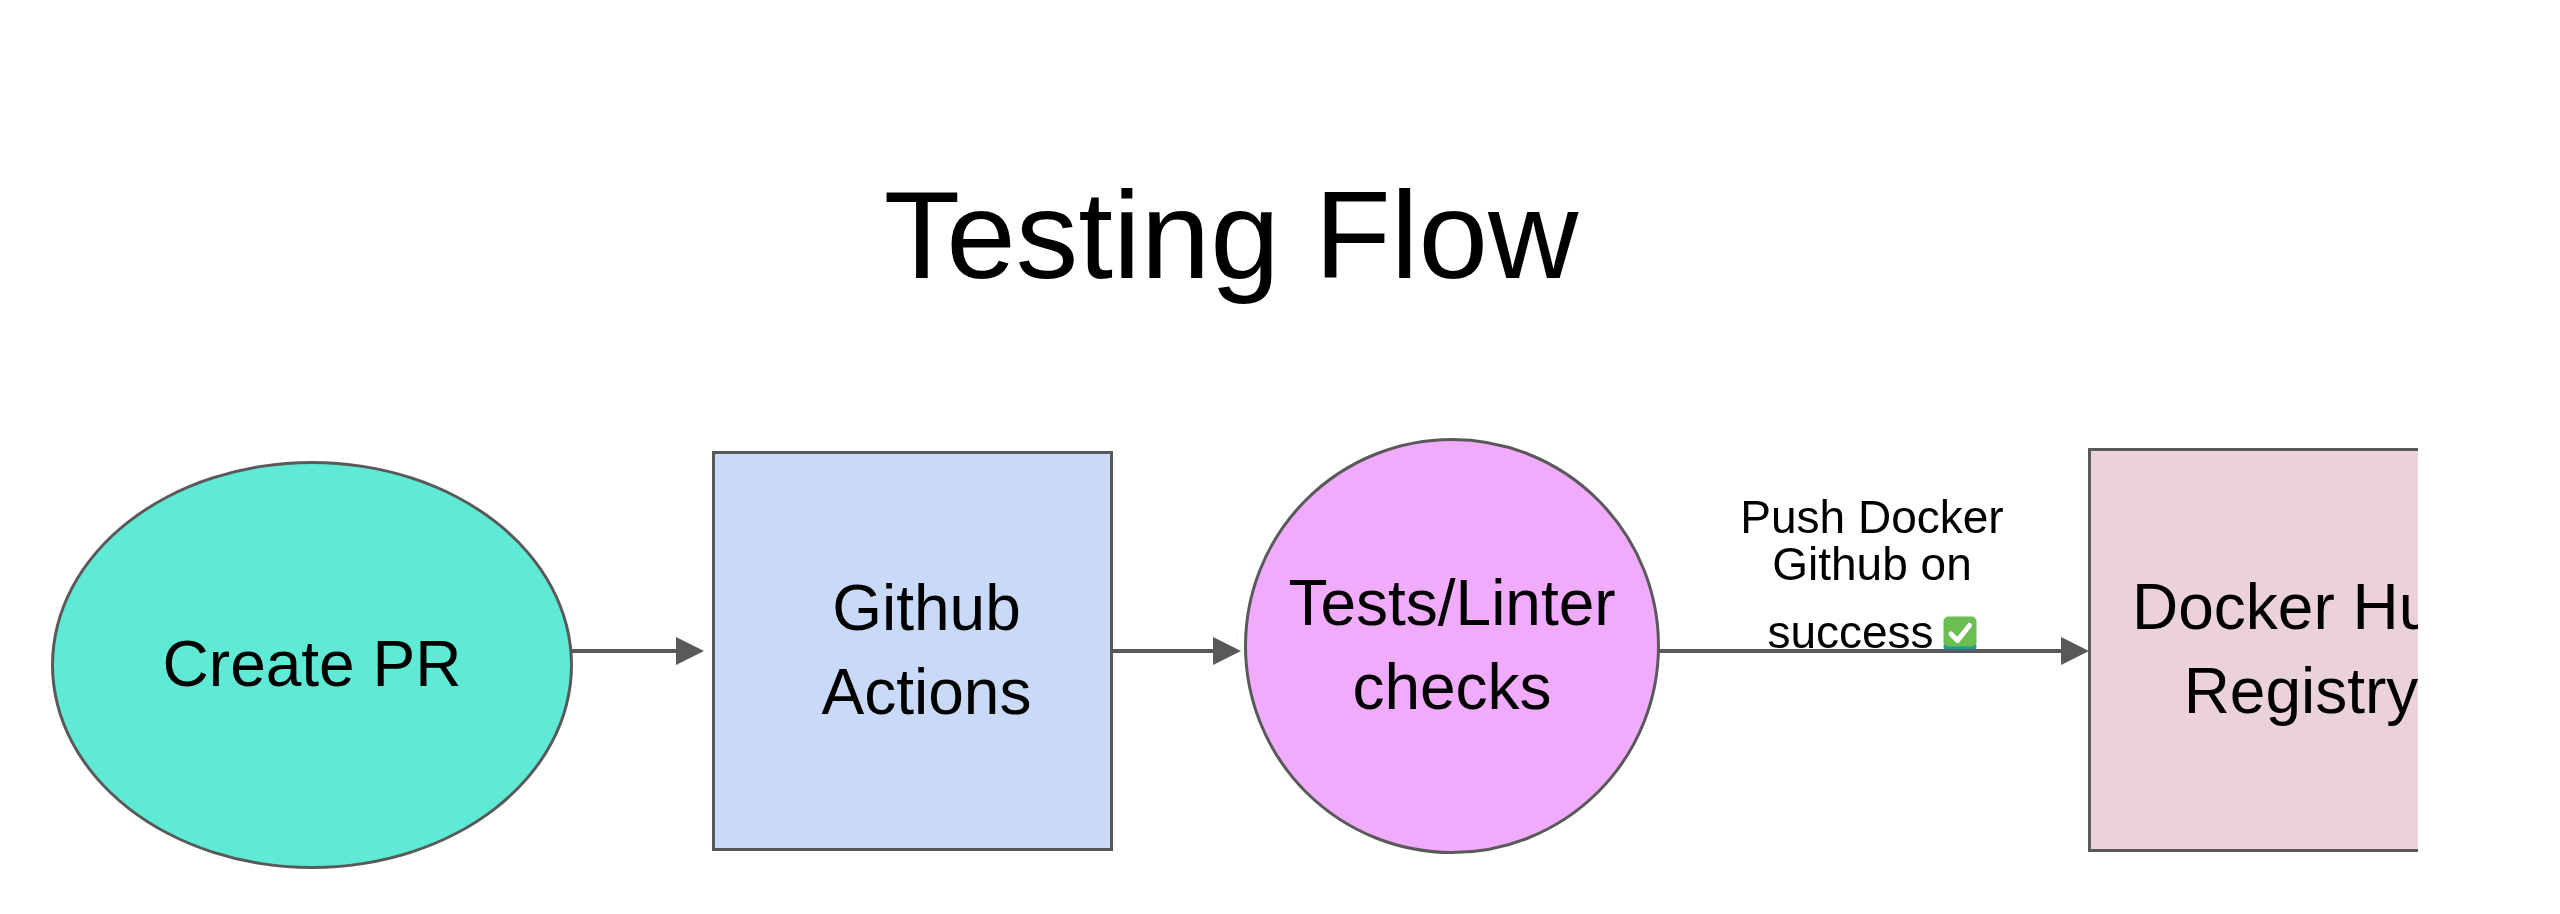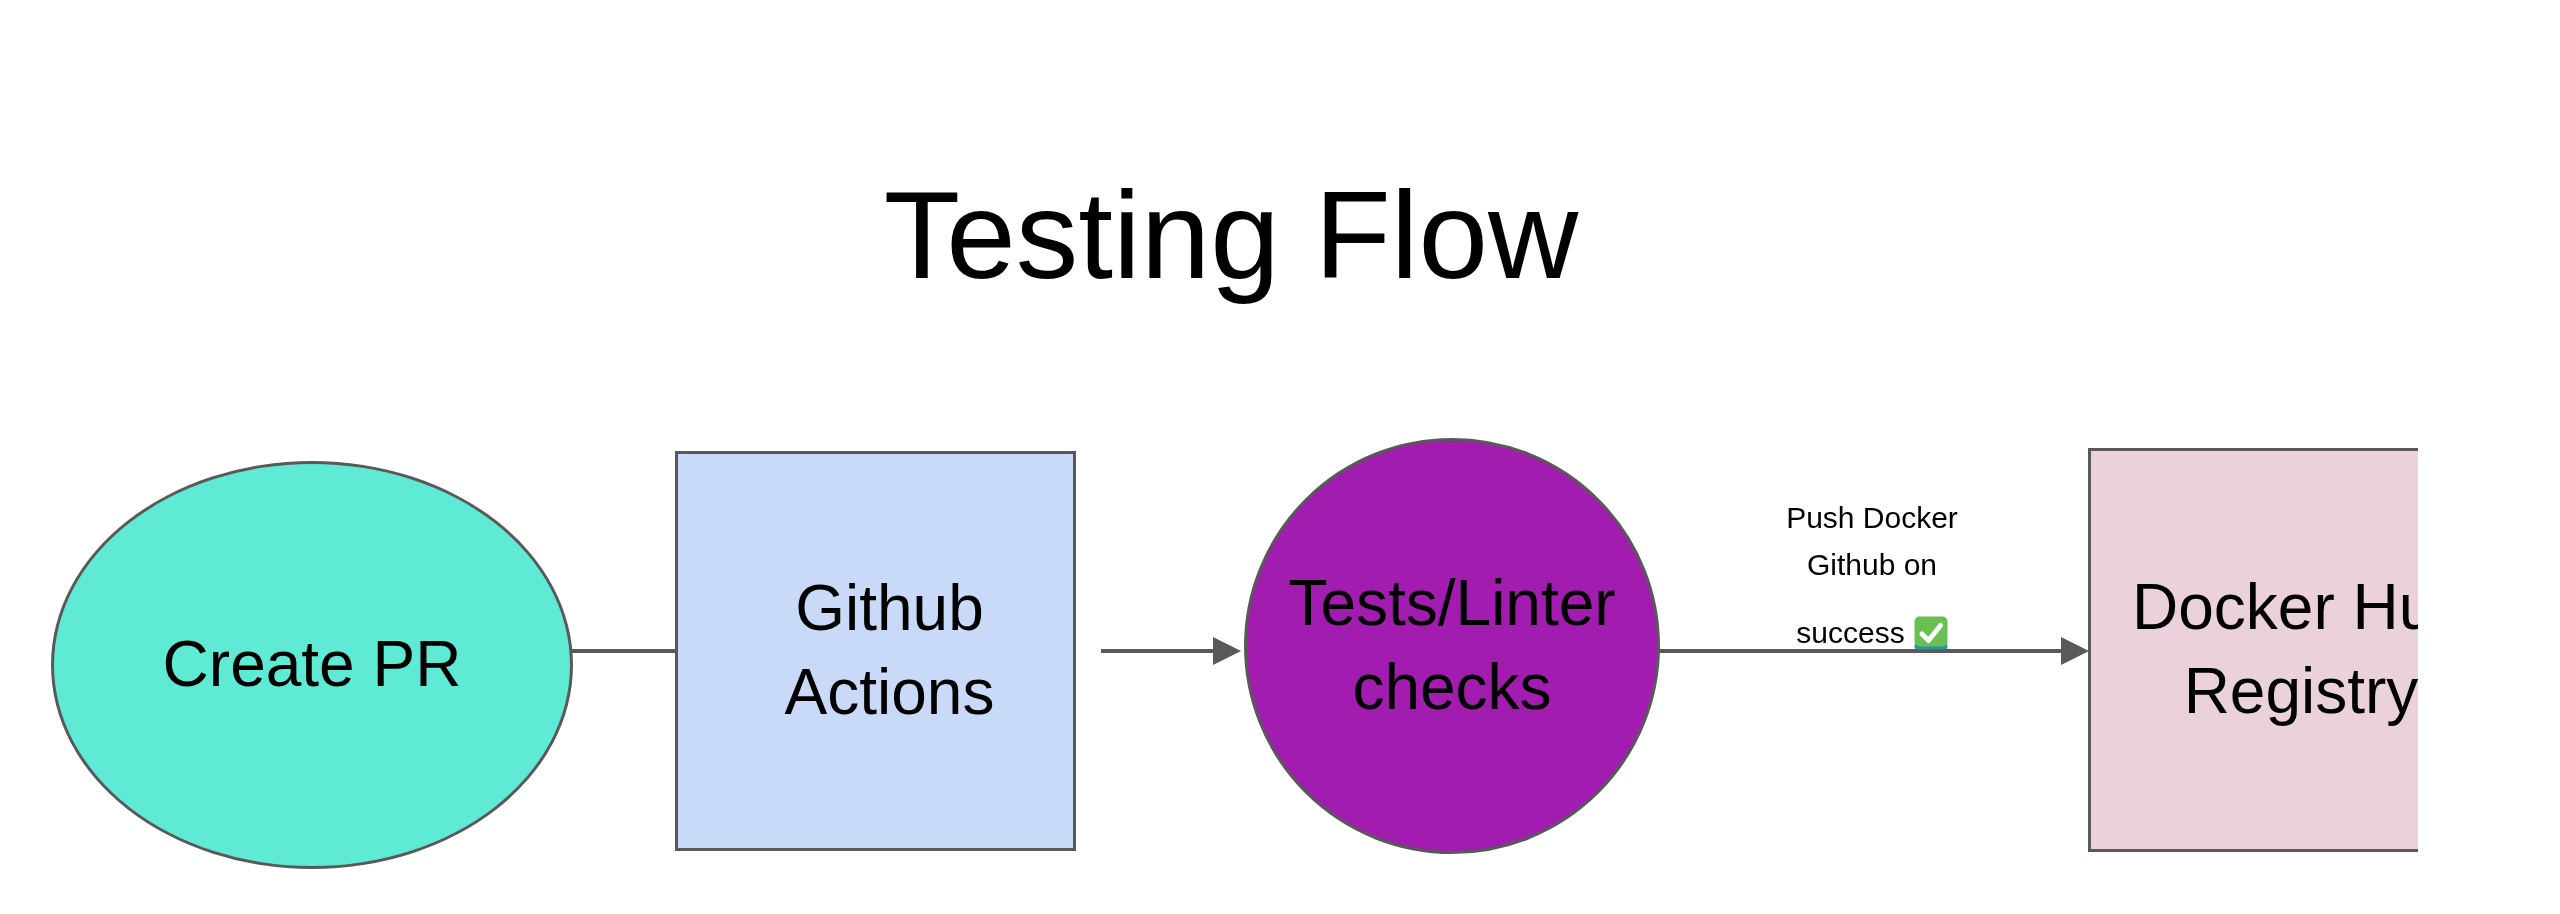--- a/index.html
+++ b/index.html
@@ -33,21 +33,21 @@
     justify-content: center;
     text-align: center;
     box-sizing: border-box;
     border: 3px solid #595959;
     font-size: 64px;
     line-height: 1.31;
     color: #000000;
   }
   .node.ellipse, .node.circle { border-radius: 50%; }
   #node-create-pr        { left: 51px;   top: 461px; width: 522px; height: 408px; }
-  #node-github-actions   { left: 675px;  top: 451px; width: 401px; height: 400px; padding-left: 28px; }
+  #node-github-actions   { left: 712px;  top: 451px; width: 401px; height: 400px; padding-left: 28px; }
   #node-tests-linter     { left: 1244px; top: 438px; width: 416px; height: 416px; }
   #node-docker-hub       { left: 2088px; top: 448px; width: 400px; height: 404px; }
 
   .edge-line {
     position: absolute;
     top: 649px;
     height: 4px;
     background: #595959;
   }
   #edge-line-1 { left: 572px;  width: 106px; }
@@ -65,21 +65,21 @@
   #arrowhead-1 { left: 676px; }
   #arrowhead-2 { left: 1213px; }
   #arrowhead-3 { left: 2061px; }
 
   .edge-label {
     position: absolute;
     left: 1722px;
     top: 494px;
     width: 300px;
     text-align: center;
-    font-size: 30px;
+    font-size: 46px;
     line-height: 47px;
     color: #000000;
   }
   .edge-label .line { display: block; }
   .edge-label .line-with-icon {
     display: flex;
     align-items: center;
     justify-content: center;
     gap: 9px;
     margin-top: 21px;
@@ -103,21 +103,21 @@
   <div class="arrowhead" id="arrowhead-3" style="border-left-color: rgb(89, 89, 89);"></div>
 
   <div class="node ellipse" id="node-create-pr" style="background-color: #5eead4; border-color: rgb(89, 89, 89); justify-content: center;">
     <span>Create PR</span>
   </div>
 
   <div class="node square" id="node-github-actions" style="background-color: rgb(201, 218, 248); border-color: rgb(89, 89, 89);">
     <span>Github Actions</span>
   </div>
 
-  <div class="node circle" id="node-tests-linter" style="background-color: #a21caf; border-color: rgb(89, 89, 89); justify-content: center;">
+  <div class="node circle" id="node-tests-linter" style="background-color: #f0abfc; border-color: rgb(89, 89, 89); justify-content: center;">
     <span>Tests/Linter checks</span>
   </div>
 
   <div class="node square" id="node-docker-hub" style="background-color: rgb(234, 209, 220); border-color: rgb(89, 89, 89); padding-left: 26px;">
     <span>Docker Hub Registry</span>
   </div>
 
   <div class="edge-label">
     <span class="line">Push Docker</span>
     <span class="line">Github on</span>

